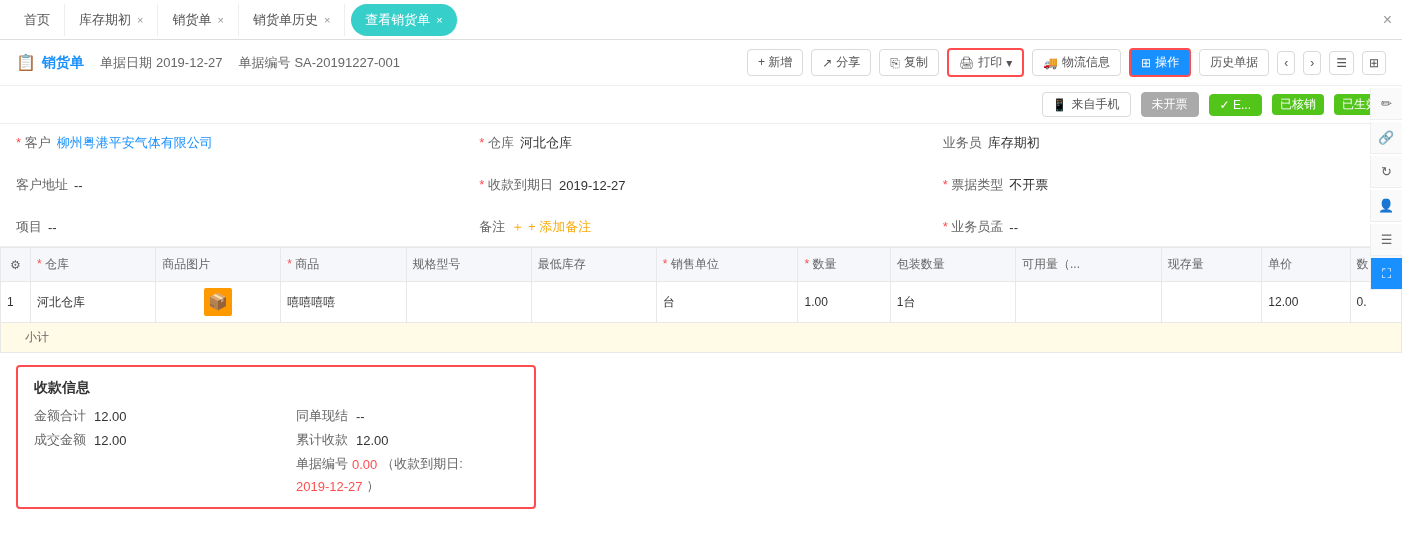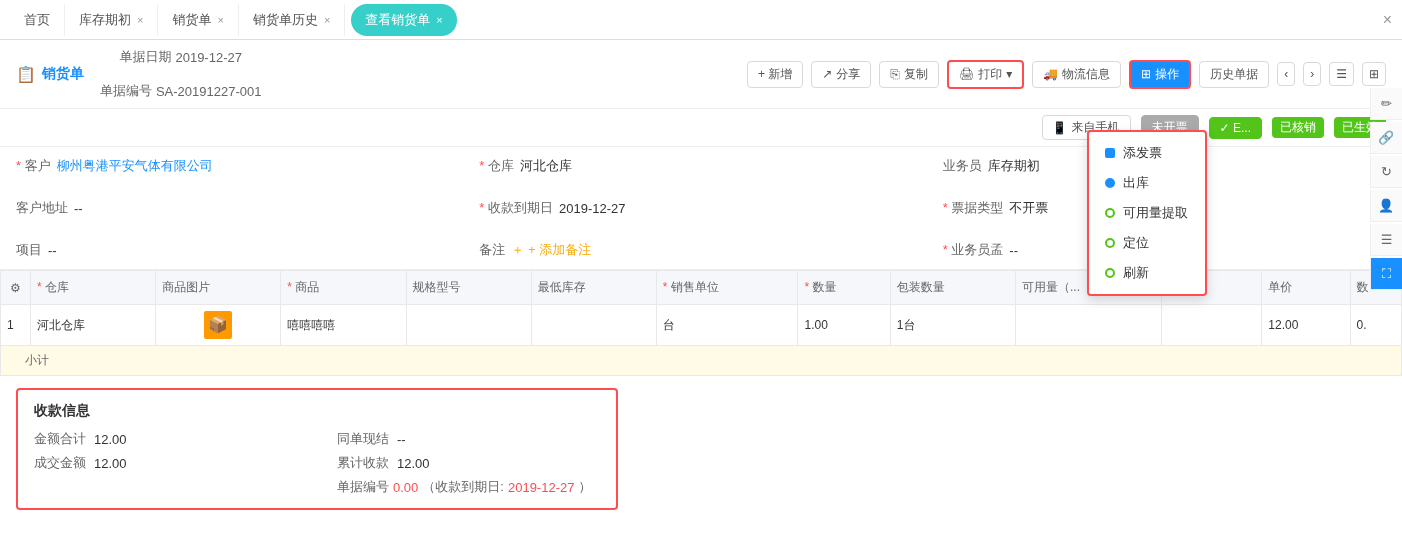--- a/index.html
+++ b/index.html
@@ -13,21 +13,21 @@
     .tab .close-btn { font-size: 11px; color: #999; cursor: pointer; }
     .tab.highlight .close-btn { color: #fff; }
     .top-close { margin-left: auto; color: #999; cursor: pointer; font-size: 16px; }
 
     
     .main { background: #fff; min-height: 493px; position: relative; }
 
     
     .doc-header { display: flex; align-items: center; padding: 8px 16px; border-bottom: 1px solid #eee; gap: 16px; }
     .doc-title { display: flex; align-items: center; gap: 6px; color: #1890ff; font-size: 14px; font-weight: bold; }
-    .doc-meta { display: flex; align-items: center; gap: 16px; font-size: 13px; color: #666; flex-direction: column; }
+    .doc-meta { display: flex; align-items: center; gap: 16px; font-size: 13px; color: #666; }
     .doc-meta span { display: flex; align-items: center; gap: 4px; }
 
     
     .toolbar { display: flex; align-items: center; margin-left: auto; gap: 8px; }
     .toolbar-btn { display: flex; align-items: center; gap: 4px; padding: 4px 10px; border: 1px solid #d9d9d9; border-radius: 4px; cursor: pointer; font-size: 12px; color: #555; background: #fff; }
     .toolbar-btn.ops { background: #1890ff; color: #fff; border-color: #1890ff; }
 
     
     .sub-toolbar { display: flex; align-items: center; padding: 6px 16px; border-bottom: 1px solid #eee; gap: 10px; justify-content: flex-end; }
     .sub-btn { display: flex; align-items: center; gap: 4px; padding: 3px 10px; border: 1px solid #d9d9d9; border-radius: 4px; cursor: pointer; font-size: 12px; color: #555; background: #fff; }
@@ -47,21 +47,21 @@
     .table-wrap { overflow-x: auto; }
     table { width: 100%; border-collapse: collapse; font-size: 12px; }
     thead tr { background: #f5f7fa; }
     th { padding: 8px 6px; text-align: left; border: 1px solid #e8e8e8; color: #666; font-weight: normal; white-space: nowrap; }
     th.required::before { content: '* '; color: #ff4d4f; }
     td { padding: 6px; border: 1px solid #e8e8e8; color: #333; white-space: nowrap; }
     .gear-th { width: 30px; text-align: center; }
     tr.subtotal td { background: #fffbe6; }
 
     
-    .payment-box { border: 2px solid #ff4d4f; border-radius: 4px; margin: 12px 16px; padding: 12px 16px; width: 602px; }
+    .payment-box { border: 2px solid #ff4d4f; border-radius: 4px; margin: 12px 16px; padding: 12px 16px; width: 520px; }
     .payment-title { font-weight: bold; font-size: 14px; margin-bottom: 10px; }
     .payment-grid { display: grid; grid-template-columns: 1fr 1fr; gap: 6px 40px; font-size: 13px; }
     .payment-row { display: flex; align-items: center; gap: 8px; }
     .pkey { color: #666; white-space: nowrap; }
     .pval { color: #333; }
     .pval.red { color: #ff4d4f; }
 
     
     .dropdown-menu { position: absolute; top: 90px; right: 195px; background: #fff; border: 2px solid #ff4d4f; border-radius: 4px; padding: 6px 0; z-index: 100; min-width: 120px; box-shadow: 0 4px 12px rgba(0,0,0,0.15); }
     .dropdown-item { display: flex; align-items: center; gap: 8px; padding: 6px 16px; cursor: pointer; font-size: 13px; color: #333; }
@@ -278,42 +278,20 @@
         <div class="payment-row" style="flex-wrap:wrap; gap:4px;">
           <span class="pkey">单据编号</span>
           <span class="pval red">0.00</span>
           <span class="pkey">（收款到期日:</span>
           <span class="pval red">2019-12-27</span>
           <span class="pkey">）</span>
         </div>
       </div>
     </div>
 
-    <div class="dropdown-menu">
-      <div class="dropdown-item">
-        <span class="icon-dot" style="background:#1890ff; border-radius:2px;"></span>
-        <span>添发票</span>
-      </div>
-      <div class="dropdown-item">
-        <span class="icon-circle" style="border-color:#1890ff; background:#1890ff;"></span>
-        <span>出库</span>
-      </div>
-      <div class="dropdown-item">
-        <span class="icon-circle" style="border-color:#52c41a;"></span>
-        <span>可用量提取</span>
-      </div>
-      <div class="dropdown-item">
-        <span class="icon-circle" style="border-color:#52c41a;"></span>
-        <span>定位</span>
-      </div>
-      <div class="dropdown-item">
-        <span class="icon-circle" style="border-color:#52c41a;"></span>
-        <span>刷新</span>
-      </div>
-    </div>
 
     <div class="side-icons">
       <div class="side-icon">✏</div>
       <div class="side-icon">🔗</div>
       <div class="side-icon">↻</div>
       <div class="side-icon">👤</div>
       <div class="side-icon">☰</div>
       <div class="side-icon blue-btn">⛶</div>
     </div>
 

